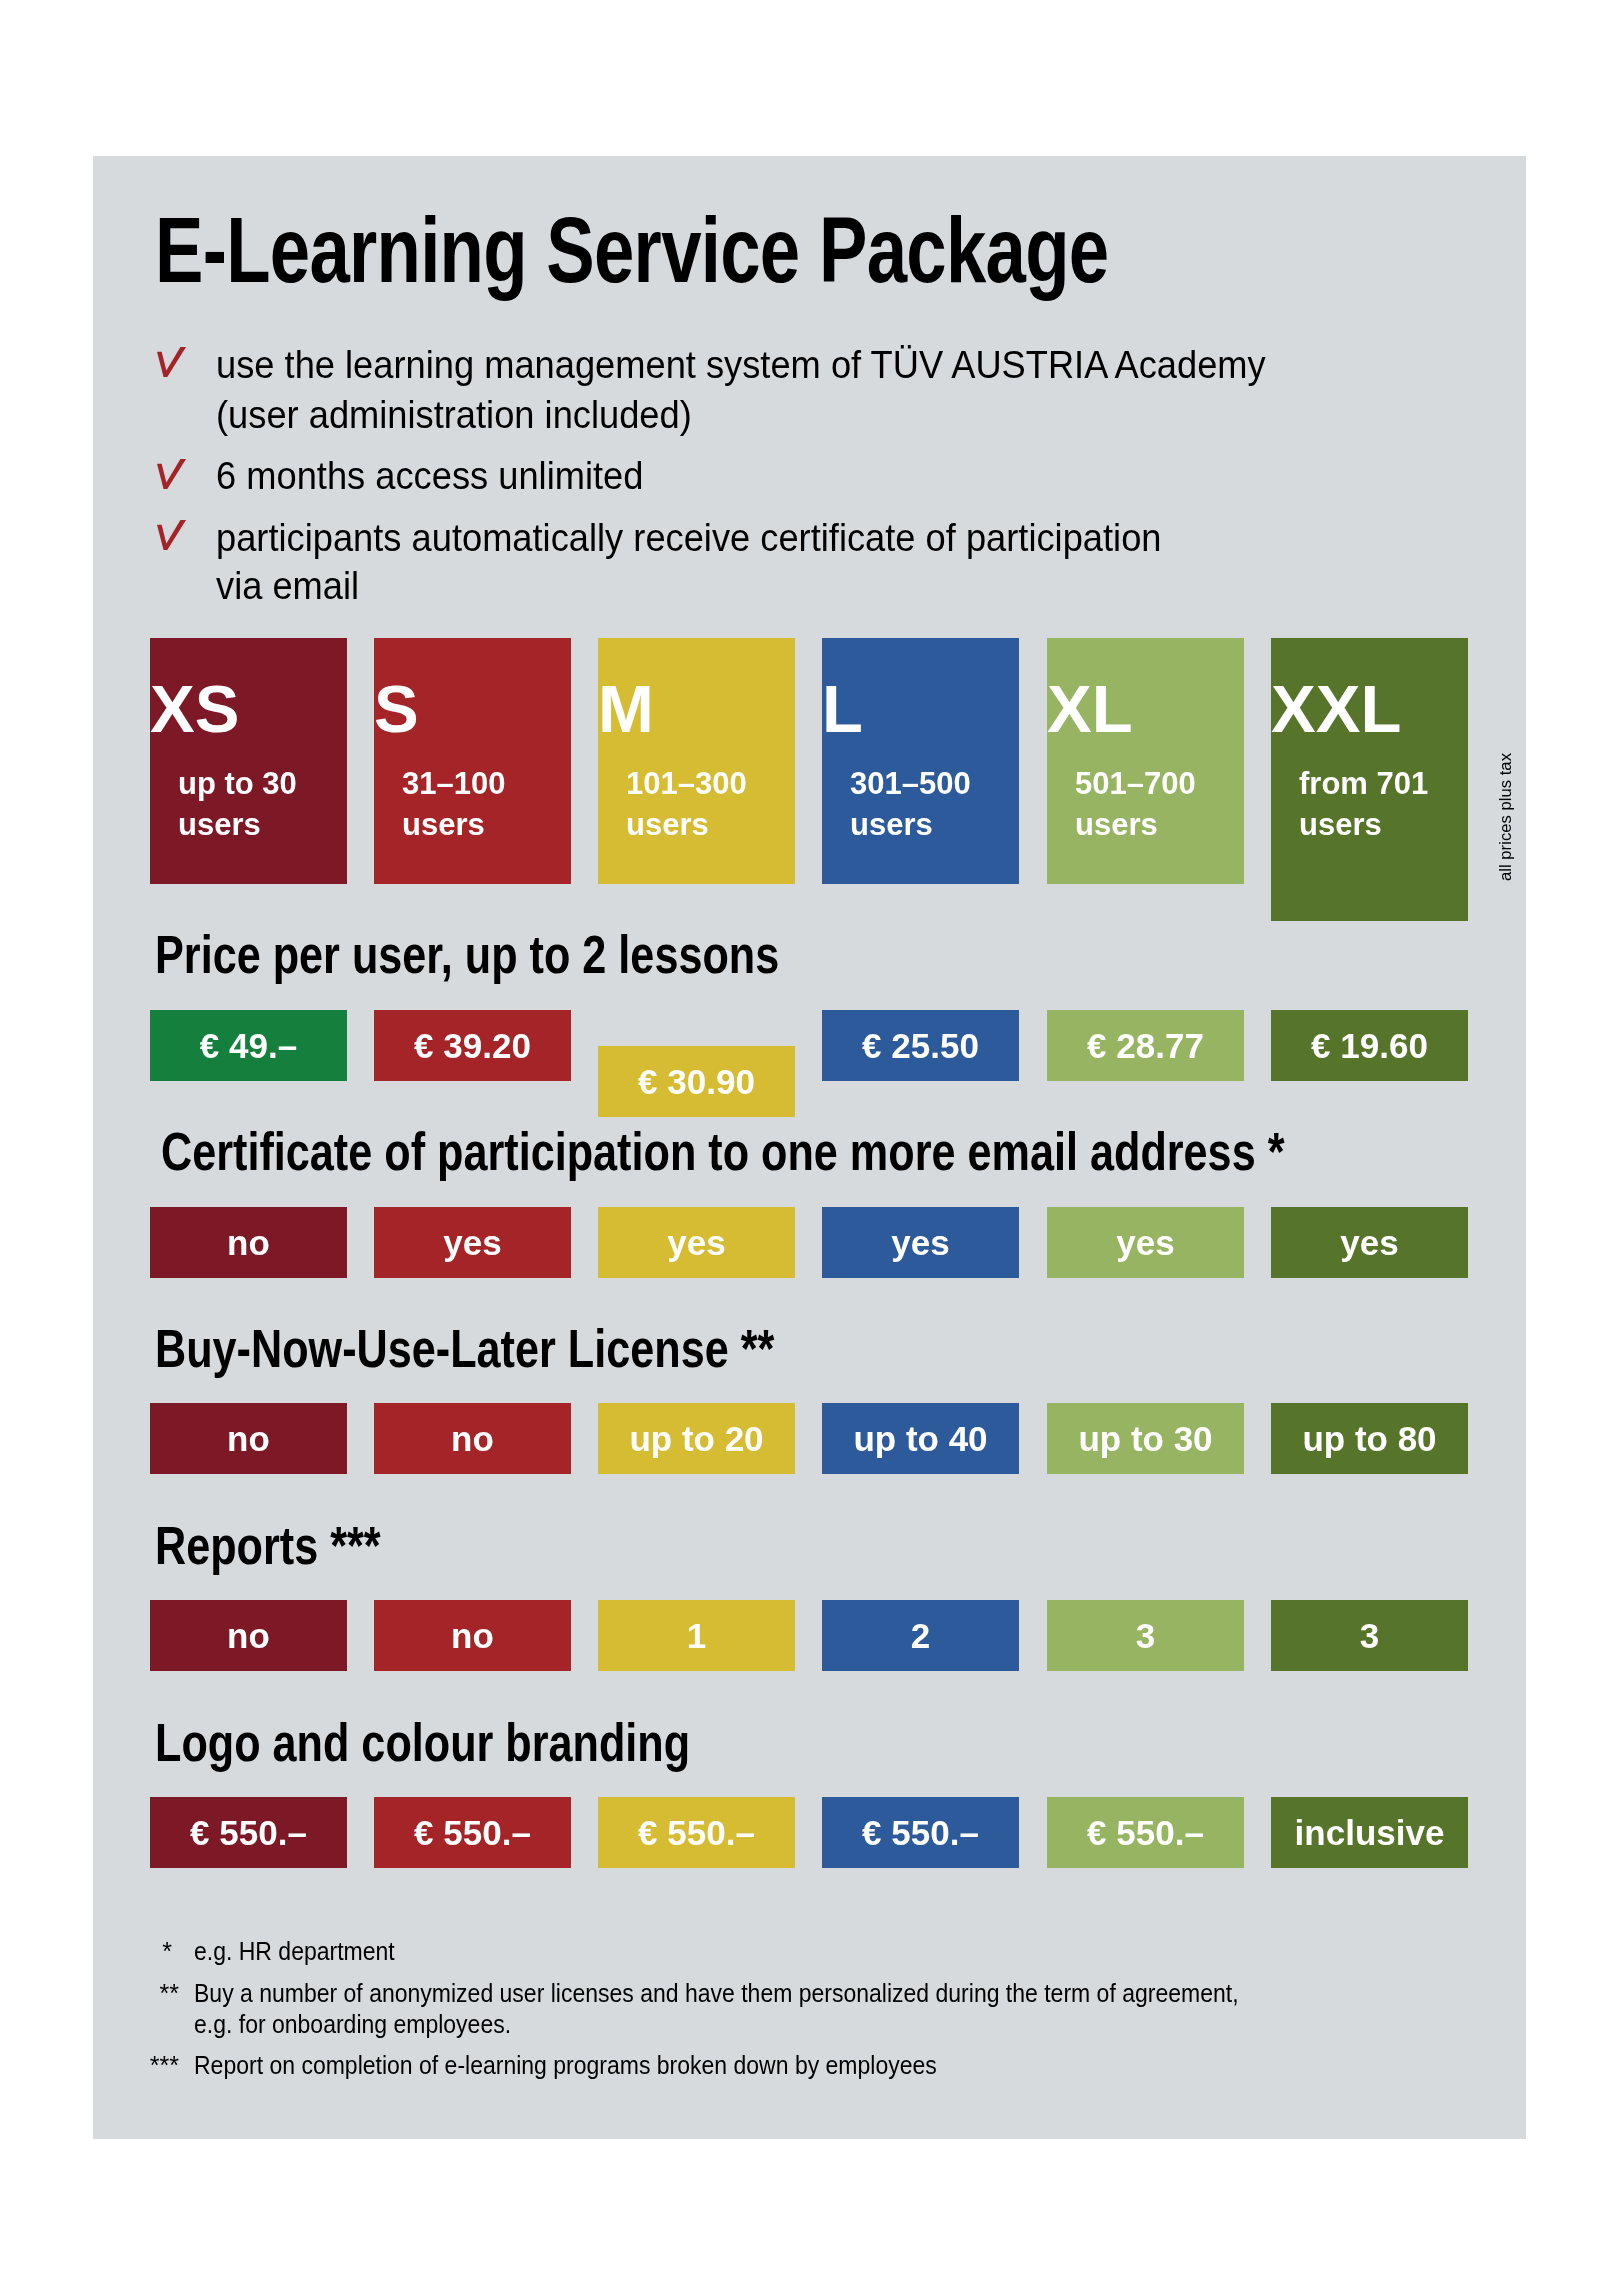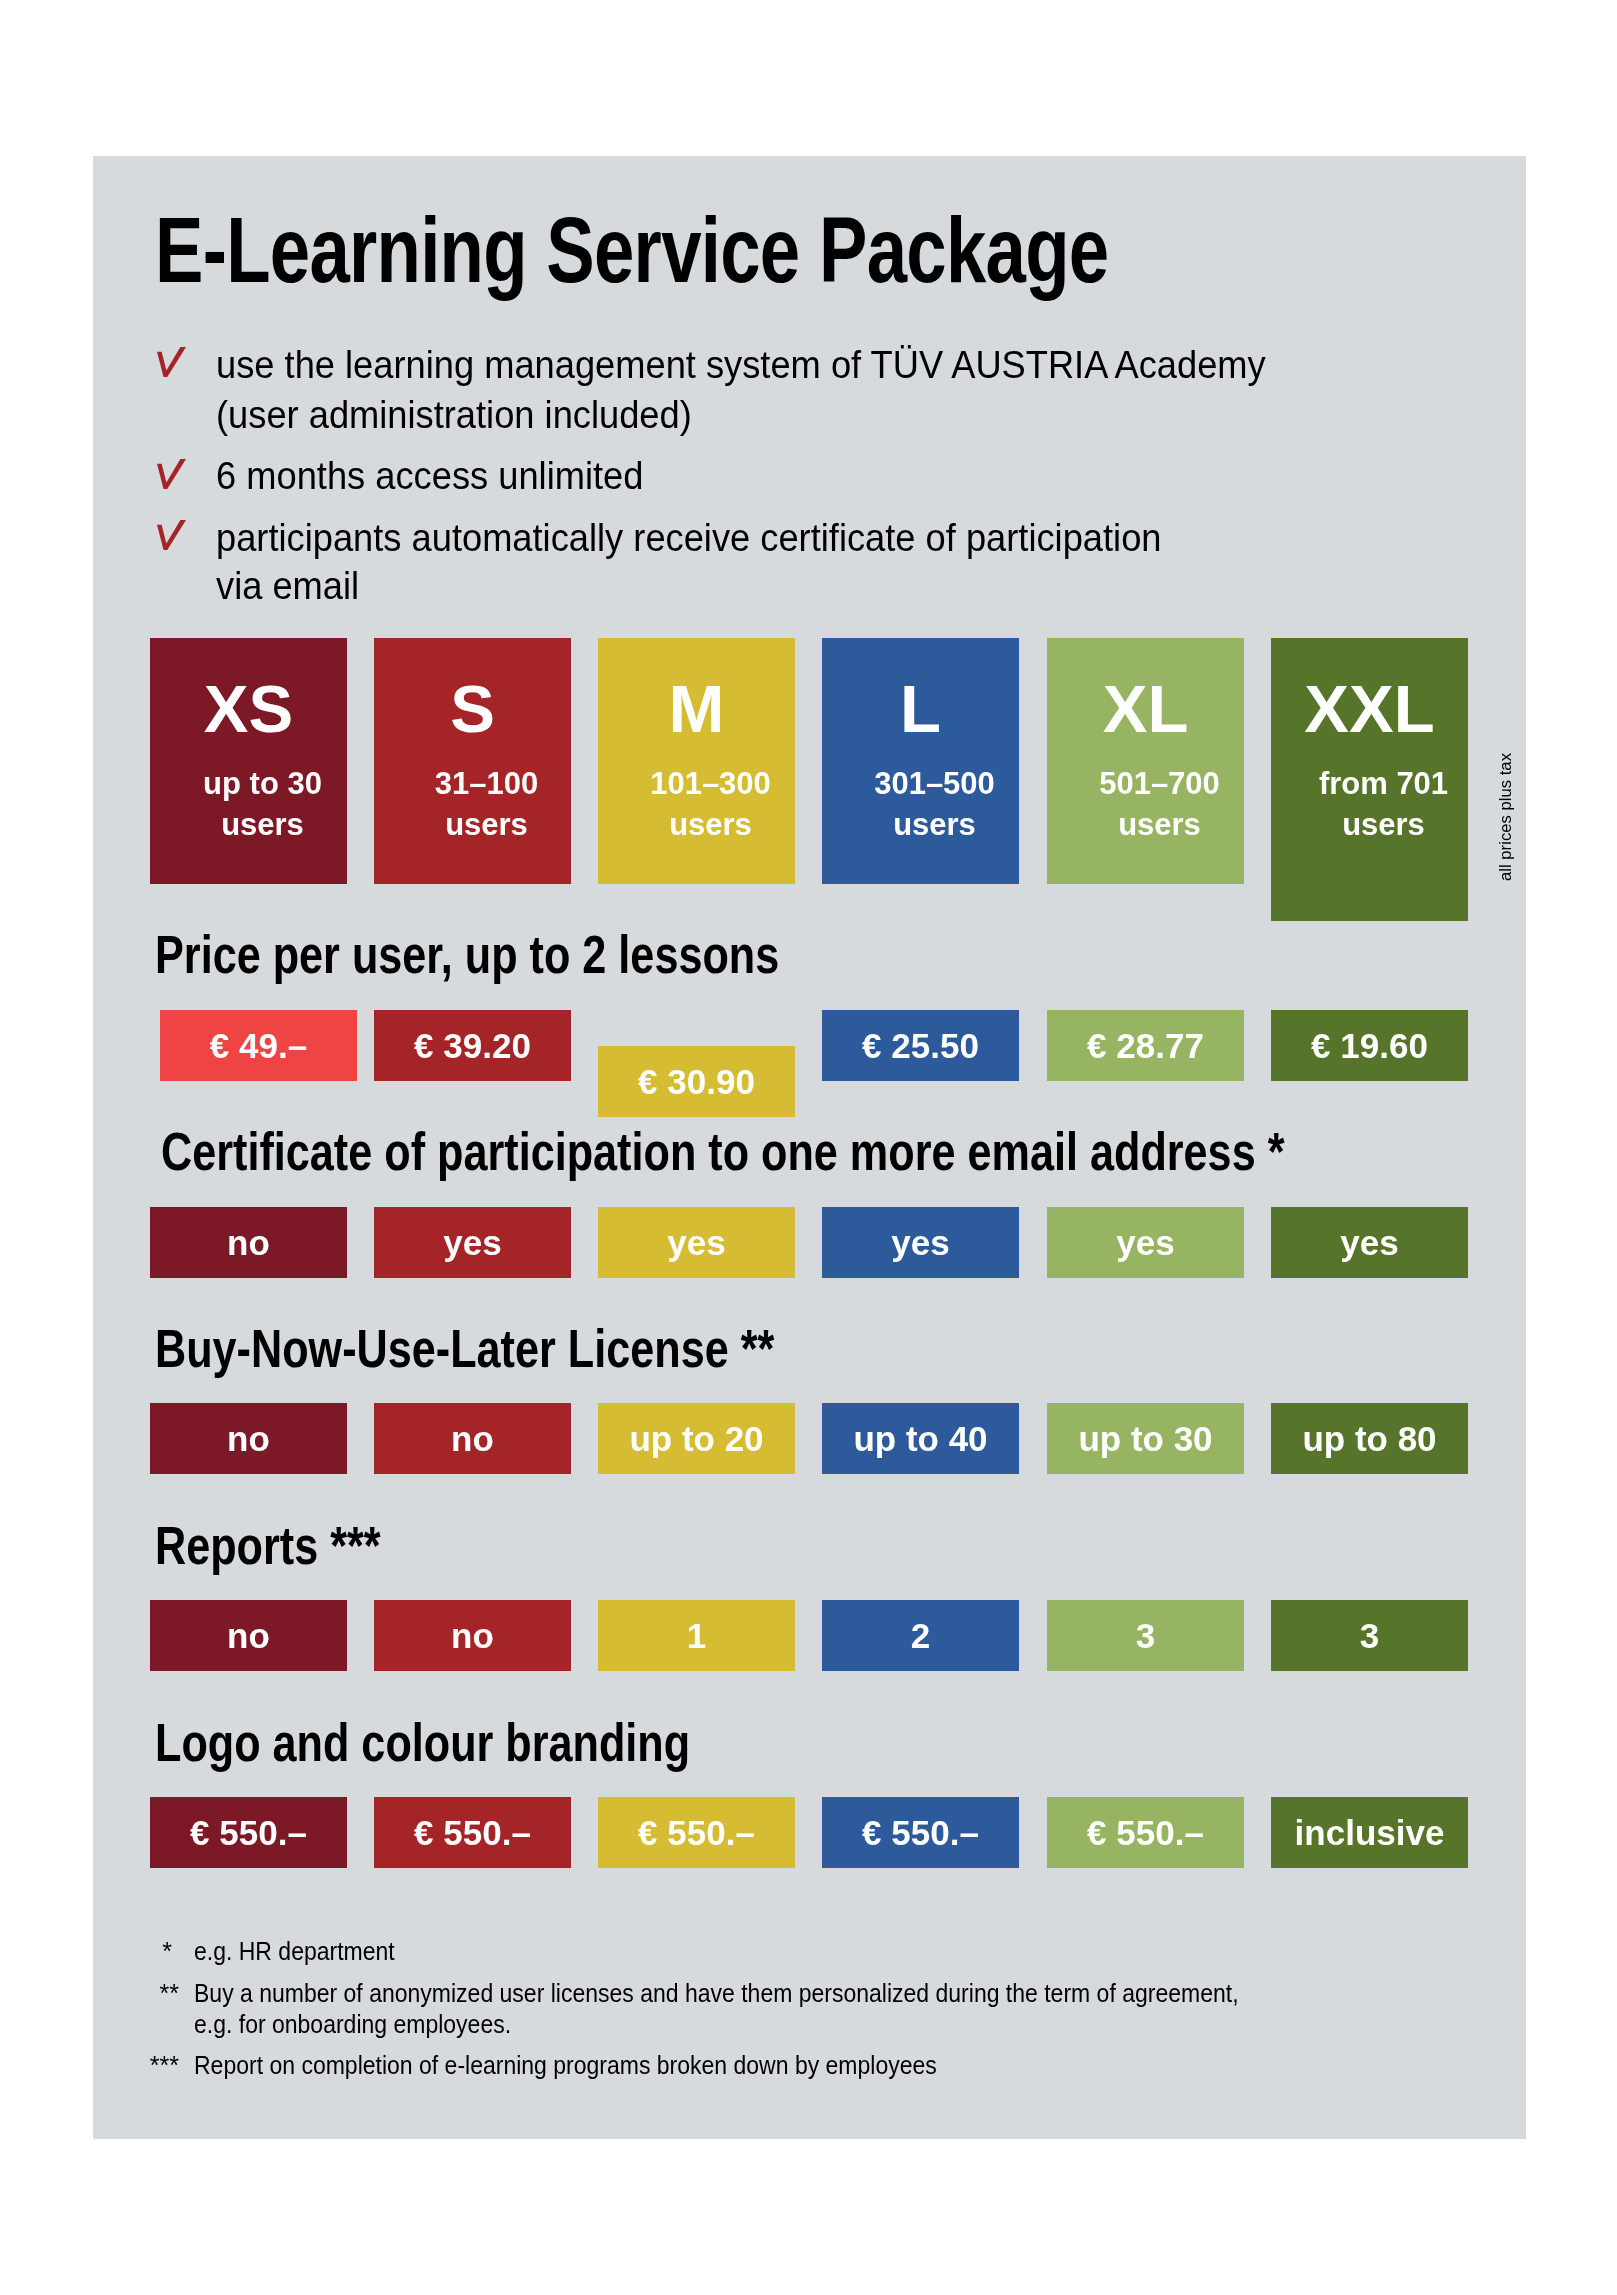--- a/index.html
+++ b/index.html
@@ -26,21 +26,21 @@
     position: absolute; left: 157px;
     width: 29px; height: 30px;
   }
   .bullet-text {
     position: absolute; left: 216px;
     font-size: 39px; line-height: 50px;
     transform-origin: 0 0; transform: scaleX(0.93);
   }
   .tile {
     position: absolute; width: 197px;
-    color: #fff; text-align: center; font-weight: bold;
+    color: #fff; font-weight: bold;
   }
   .tile-size {
     position: absolute; left: 0; right: 0; top: 37px;
     font-size: 67px; line-height: 67px;
   }
   .tile-range {
     position: absolute; left: 0; right: 0; top: 125px;
     font-size: 31px; line-height: 41px; margin-left: 28px;
   }
   .section-heading {
@@ -114,21 +114,21 @@
   <div class="tile" style="left:1271px;top:638px;height:283px;background:#56742a">
     <div class="tile-size">XXL</div>
     <div class="tile-range"><span>from 701</span><br><span>users</span></div>
   </div>
 </div>
 
 <div class="side-note">all prices plus tax</div>
 
 <div class="section-heading" style="left:155px;top:927px">Price per user, up to 2 lessons</div>
 <div>
-  <div class="cell" style="left:160px;top:1010px;background:#ef4444">€ 49.–</div>
+  <div class="cell" style="left:150px;top:1010px;background:#15803d">€ 49.–</div>
   <div class="cell" style="left:374px;top:1010px;background:#a52428">€ 39.20</div>
   <div class="cell" style="left:598px;top:1046px;background:#d5bc32">€ 30.90</div>
   <div class="cell" style="left:822px;top:1010px;background:#2d5a9a">€ 25.50</div>
   <div class="cell" style="left:1047px;top:1010px;background:#97b462">€ 28.77</div>
   <div class="cell" style="left:1271px;top:1010px;background:#56742a">€ 19.60</div>
 </div>
 
 <div class="section-heading" style="left:161px;top:1124px">Certificate of participation to one more email address *</div>
 <div>
   <div class="cell" style="left:150px;top:1207px;background:#7d1826">no</div>

